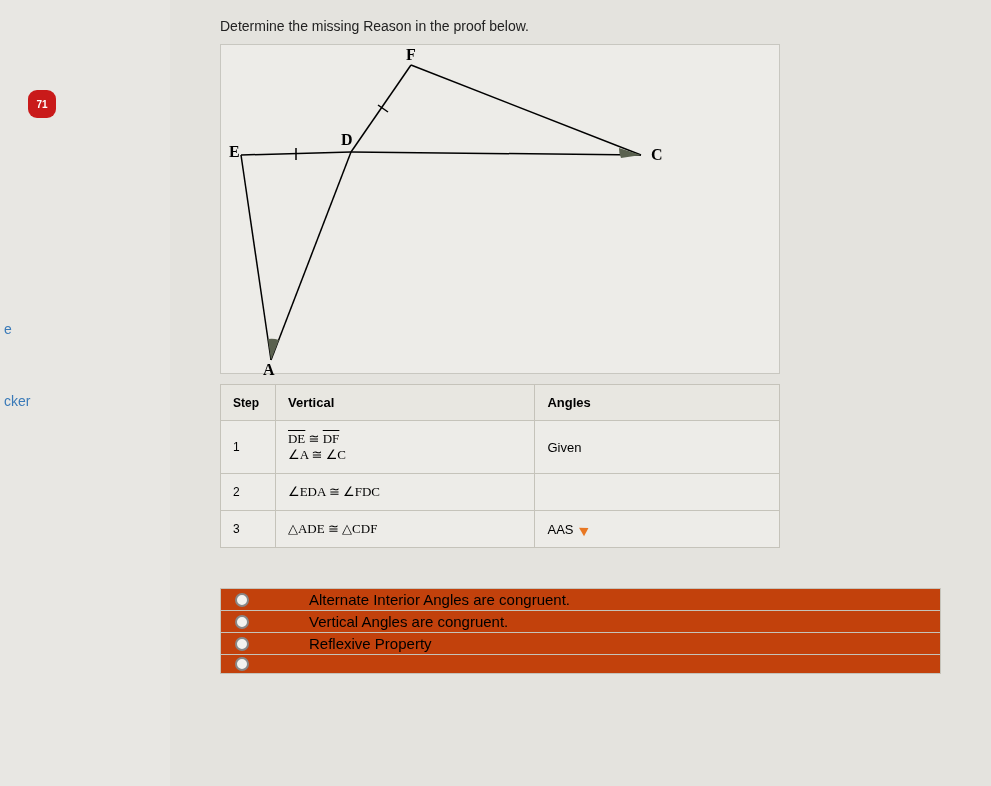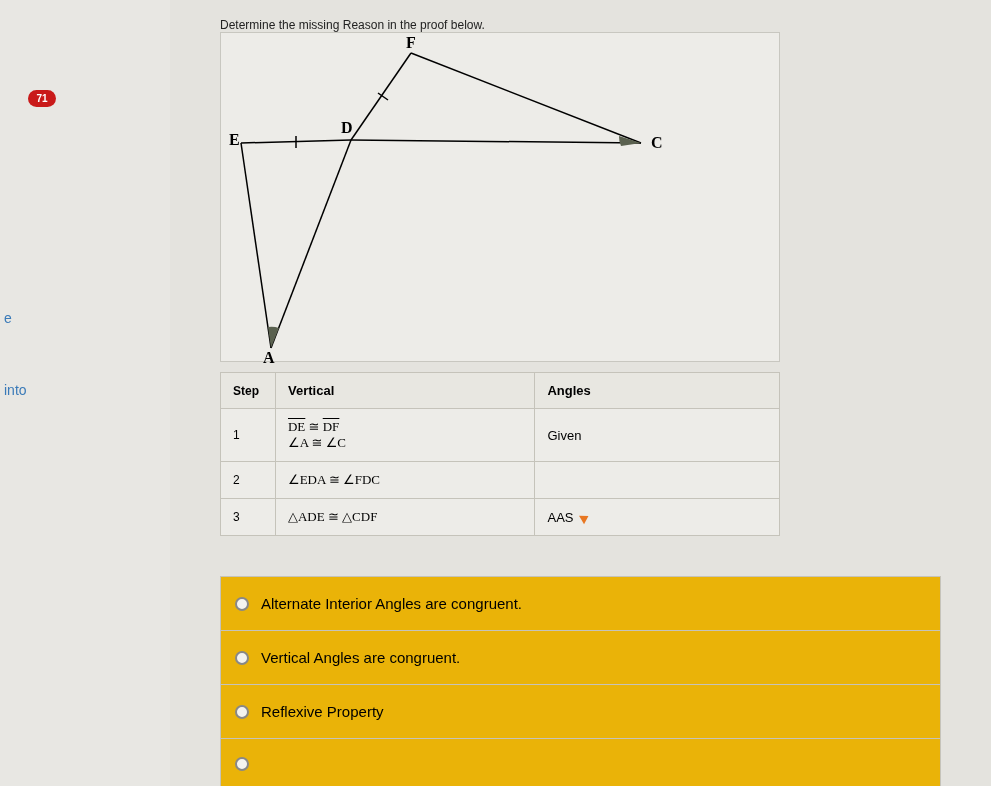--- a/index.html
+++ b/index.html
@@ -15,21 +15,21 @@
       position: absolute;
       left: 0;
       top: 0;
       width: 170px;
       height: 100%;
       background: #e8e7e3;
       padding-top: 90px;
     }
     .badge {
       width: 28px;
-      height: 17px;
+      height: 28px;
       background: #c91a1a;
       color: #fff;
       font-size: 10px;
       font-weight: bold;
       border-radius: 9px;
       display: flex;
       align-items: center;
       justify-content: center;
       margin-left: 28px;
     }
@@ -44,22 +44,23 @@
     .main {
       position: absolute;
       left: 170px;
       top: 0;
       right: 0;
       height: 100%;
       background: #e4e3de;
       padding: 18px 50px 20px 50px;
     }
     .question-prompt {
-      font-size: 12px;
+      font-size: 14px;
       color: #222;
+      margin-bottom: 10px;
     }
     .figure-box {
       width: 560px;
       height: 330px;
       background: #edece8;
       border: 1px solid #c8c7c0;
       margin-bottom: 10px;
       position: relative;
     }
     .proof-table {
@@ -94,45 +95,46 @@
       vertical-align: middle;
     }
     .options {
       margin-top: 40px;
     }
     .option-row {
       display: flex;
       align-items: center;
       border: 1px solid #c5c3ba;
       border-top: none;
-      padding: 18px 14px;
-      background: #eab308;
+      padding: 2px 14px;
+      background: #c2410c;
       font-size: 15px;
       cursor: pointer;
+      gap: 48px;
     }
     .option-row:first-child { border-top: 1px solid #c5c3ba; }
     .radio {
       width: 14px;
       height: 14px;
       border: 2px solid #888;
       border-radius: 50%;
       margin-right: 12px;
       flex-shrink: 0;
       background: #f4f3ef;
     }
     .overbar { text-decoration: overline; }
     .math { font-family: 'Times New Roman', serif; }
   </style>
 </head>
 <body>
 
 <div class="sidebar">
   <div class="badge">71</div>
   <div class="sidenav-link e">e</div>
-  <div class="sidenav-link cker">into</div>
+  <div class="sidenav-link cker">cker</div>
 </div>
 
 <div class="main">
   <div class="question-prompt">Determine the missing Reason in the proof below.</div>
 
   <div class="figure-box">
     <svg width="560" height="330">
 
       <line x1="20" y1="110" x2="130" y2="107" stroke="#000" stroke-width="1.5"></line>
       <line x1="130" y1="107" x2="50" y2="315" stroke="#000" stroke-width="1.5"></line>

